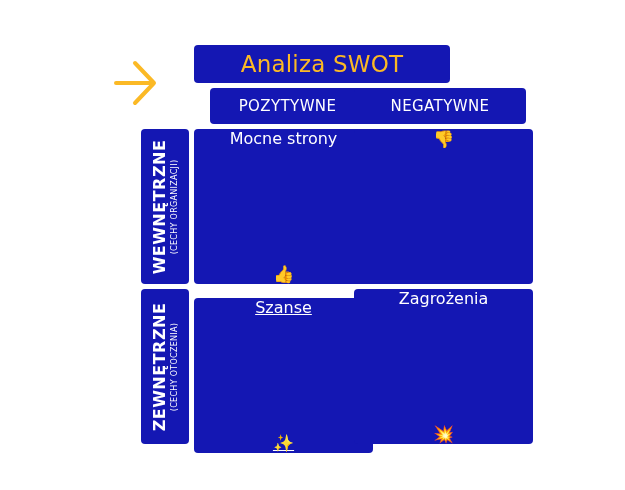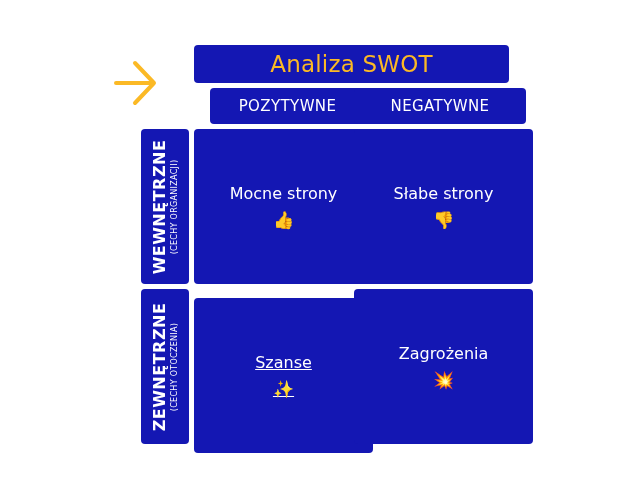--- a/index.html
+++ b/index.html
@@ -5,34 +5,34 @@
     html, body { margin: 0; padding: 0; }
     body {
       width: 625px; height: 490px; background: #ffffff; position: relative; overflow: hidden;
       font-family: "DejaVu Sans", "Liberation Sans", sans-serif;
     }
     .box {
       position: absolute; background: #1417b3; border-radius: 4px;
       color: #ffffff; display: flex; align-items: center; justify-content: center;
       box-sizing: border-box;
     }
-    .title { left: 194px; top: 45px; width: 315px; height: 38px; color: #fbb925; font-size: 23px; letter-spacing: 0.2px; }
+    .title { left: 194px; top: 45px; width: 256px; height: 38px; color: #fbb925; font-size: 23px; letter-spacing: 0.2px; }
     .hdr { top: 88px; height: 36px; font-size: 15px; letter-spacing: 0.4px; }
     .hdr.pos { left: 194px; width: 155px; margin-left: 16px; }
     .hdr.neg { left: 354px; width: 172px; }
     .side { left: 141px; width: 48px; }
     .side.r1 { top: 129px; height: 155px; }
     .side.r2 { top: 289px; height: 155px; }
     .side-inner {
       transform: rotate(-90deg); display: flex; flex-direction: column; align-items: center;
       white-space: nowrap;
     }
     .side-main { font-size: 16px; font-weight: bold; letter-spacing: 0.5px; line-height: 19px; }
     .side-sub { font-size: 8px; letter-spacing: 0.3px; line-height: 11px; }
-    .cell { width: 179px; height: 155px; flex-direction: column; }
+    .cell { width: 179px; height: 155px; flex-direction: column; justify-content: space-between; }
     .c11 { left: 194px; top: 129px; }
     .c12 { left: 354px; top: 129px; }
     .c21 { left: 194px; top: 298px; text-decoration: underline; }
     .c22 { left: 354px; top: 289px; }
     .cell-label { font-size: 16px; line-height: 20px; margin-bottom: 6px; }
     .cell-emoji { font-size: 17px; line-height: 20px; }
     .arrow { position: absolute; left: 113px; top: 59px; width: 46px; height: 48px; }
   </style>
 </head>
 <body>
@@ -63,21 +63,20 @@
     <span class="side-main">ZEWNĘTRZNE</span>
     <span class="side-sub">(CECHY OTOCZENIA)</span>
   </div>
 </div>
 
 <div class="box cell c11">
   <span class="cell-label">Mocne strony</span>
   <span class="cell-emoji">👍</span>
 </div>
 <div class="box cell c12">
-  <span class="cell-label">Słabe strony</span>
   <span class="cell-emoji">👎</span>
 </div>
 <div class="box cell c21">
   <span class="cell-label">Szanse</span>
   <span class="cell-emoji">✨</span>
 </div>
 <div class="box cell c22">
   <span class="cell-label">Zagrożenia</span>
   <span class="cell-emoji">💥</span>
 </div>

